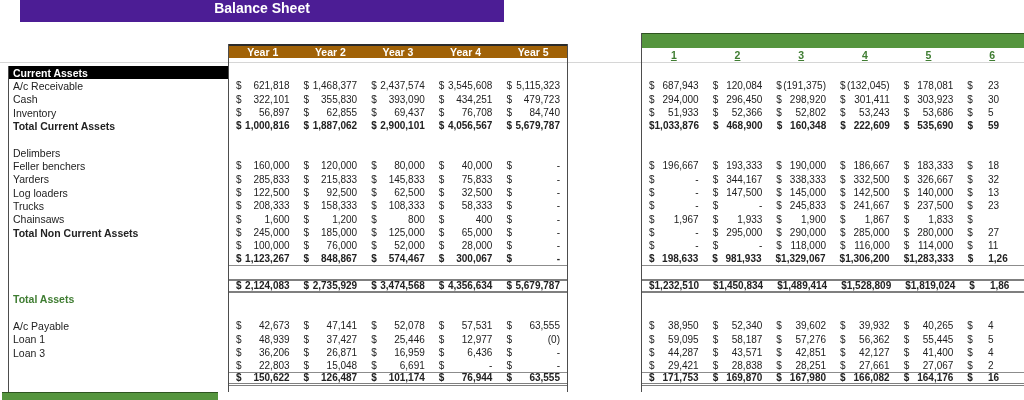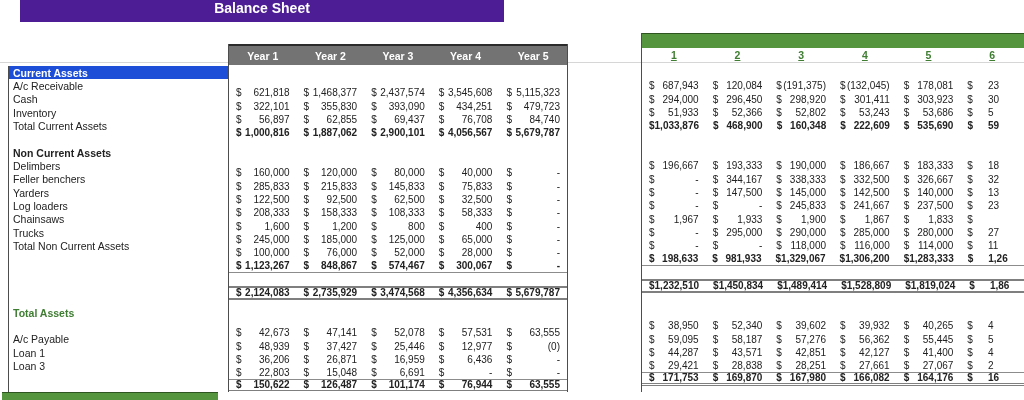--- a/index.html
+++ b/index.html
@@ -24,21 +24,21 @@
     position:absolute;left:8px;top:66px;width:220px;height:326px;
     border-left:1px solid #4d4d4d;
     box-sizing:border-box;
   }
   .lvalues{
     position:absolute;left:228px;top:44px;width:340px;height:348px;
     border-left:1px solid #4d4d4d;border-right:1px solid #4d4d4d;
     box-sizing:border-box;overflow:hidden;
   }
   .lhead{
-    height:21px;background:#737373;border-top:2px solid #2b2b2b;
+    height:14px;background:#a16207;border-top:2px solid #2b2b2b;
     display:flex;box-sizing:border-box;
   }
   .lhead .hc{
     width:68px;color:#fff;font-weight:bold;font-size:10.5px;
     display:flex;align-items:center;justify-content:center;
   }
   .lspacer{height:8px;}
 
   
   .rpanel{
@@ -51,23 +51,23 @@
     width:68px;color:#3f7d32;font-weight:bold;font-size:10.5px;
     display:flex;align-items:center;justify-content:center;
     text-decoration:underline;
   }
   .rspacer{height:4px;}
 
   
   .row{height:13.33px;display:flex;align-items:center;font-size:10.5px;
        white-space:nowrap;box-sizing:border-box;}
   .labels .row{padding-left:4px;}
-  .labels .row.type-section{background:#1d4ed8;color:#fff;font-weight:bold;}
+  .labels .row.type-section{background:#000000;color:#fff;font-weight:bold;}
   .labels .row.type-subsection{font-weight:bold;}
-  .labels .row.type-total{font-weight:normal;}
+  .labels .row.type-total{font-weight:bold;}
   .labels .row.type-grand{font-weight:bold;color:#3f7d32;margin-top:40px;}
 
   .vrow{height:13.33px;display:flex;font-size:10px;box-sizing:border-box;}
   .vrow.type-total .val,.vrow.type-total .dol{font-weight:bold;}
   .vrow.type-grand .val,.vrow.type-grand .dol{font-weight:bold;}
   .cell{width:68px;display:flex;align-items:center;box-sizing:border-box;}
   .dol{padding-left:7px;}
   .val{flex:1;text-align:right;padding-right:7px;}
   .cell.c6 .val{text-align:left;padding-left:15px;padding-right:12px;}
 
@@ -91,27 +91,26 @@
 
 <div class="hline"></div>
 
 <div class="labels">
     <div class="row type-section">Current Assets</div>
     <div class="row type-data">A/c Receivable</div>
     <div class="row type-data">Cash</div>
     <div class="row type-data">Inventory</div>
     <div class="row type-total">Total Current Assets</div>
     <div class="row type-blank"></div>
-    <div class="row type-subsection">Non Current Assets</div>
     <div class="row type-data">Delimbers</div>
     <div class="row type-data">Feller benchers</div>
     <div class="row type-data">Yarders</div>
     <div class="row type-data">Log loaders</div>
+    <div class="row type-data">Trucks</div>
     <div class="row type-data">Chainsaws</div>
-    <div class="row type-data">Trucks</div>
     <div class="row type-total">Total Non Current Assets</div>
     <div class="row type-blank"></div>
     <div class="row type-grand">Total Assets</div>
     <div class="row type-blank"></div>
     <div class="row type-data">A/c Payable</div>
     <div class="row type-data">Loan 1</div>
     <div class="row type-data">Loan 3</div>
     <div class="row type-grand">Total Liability</div>
   </div>
 

